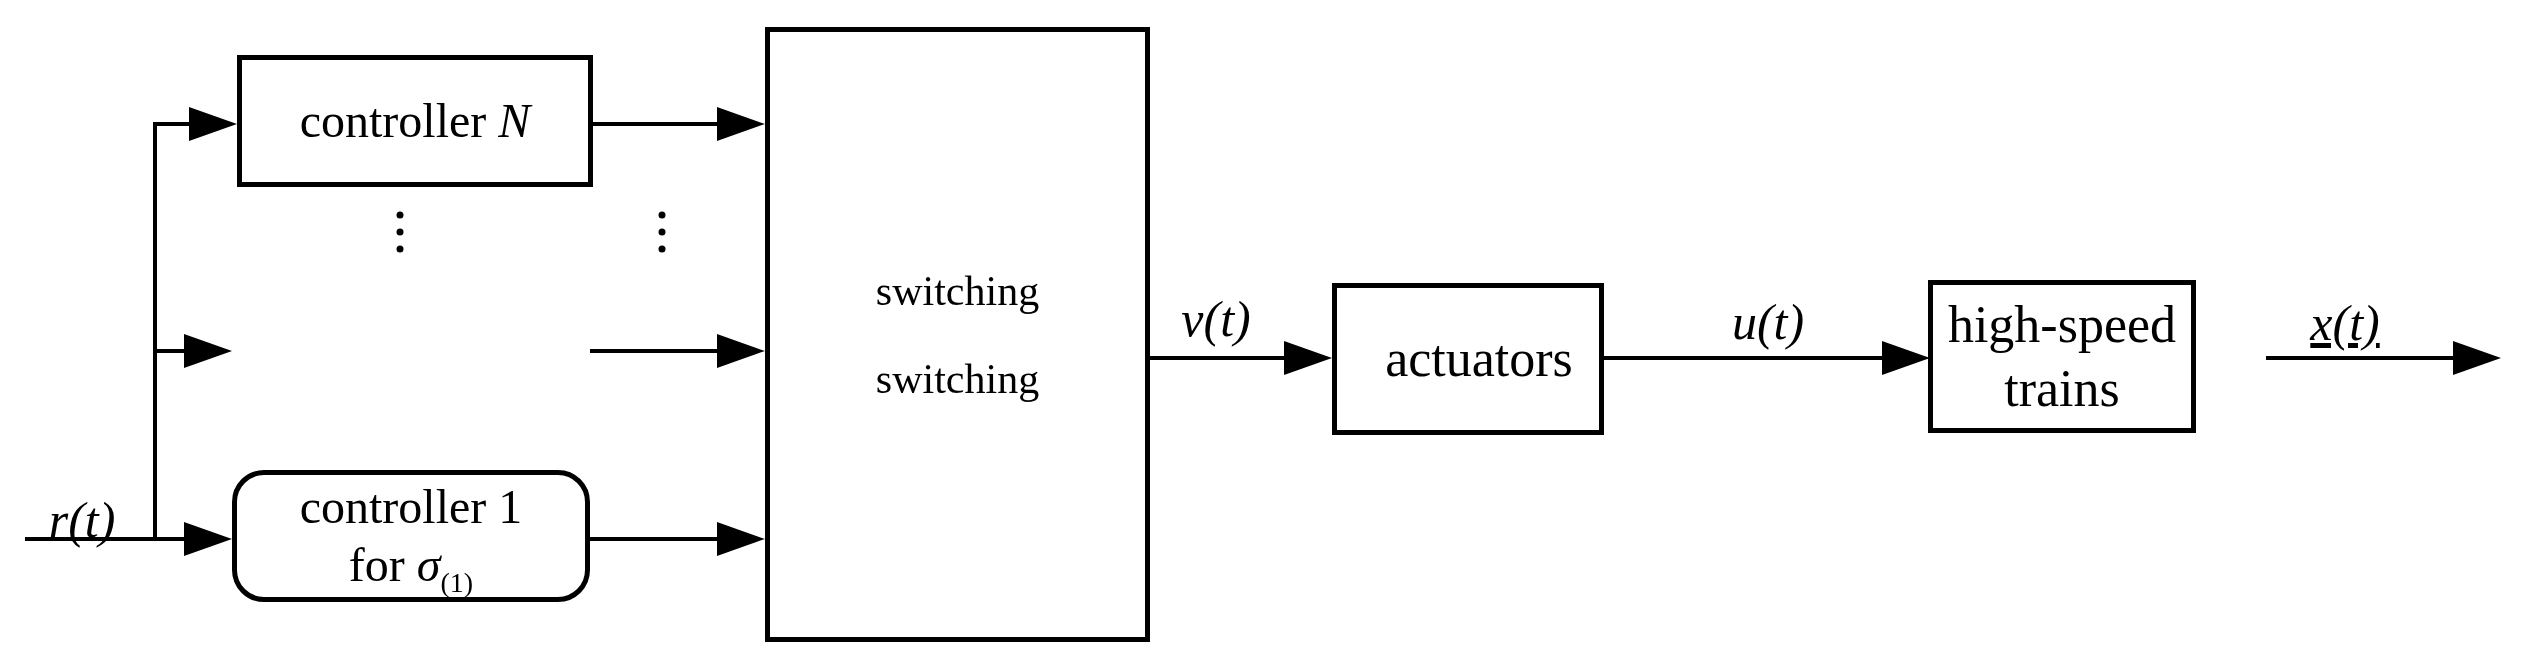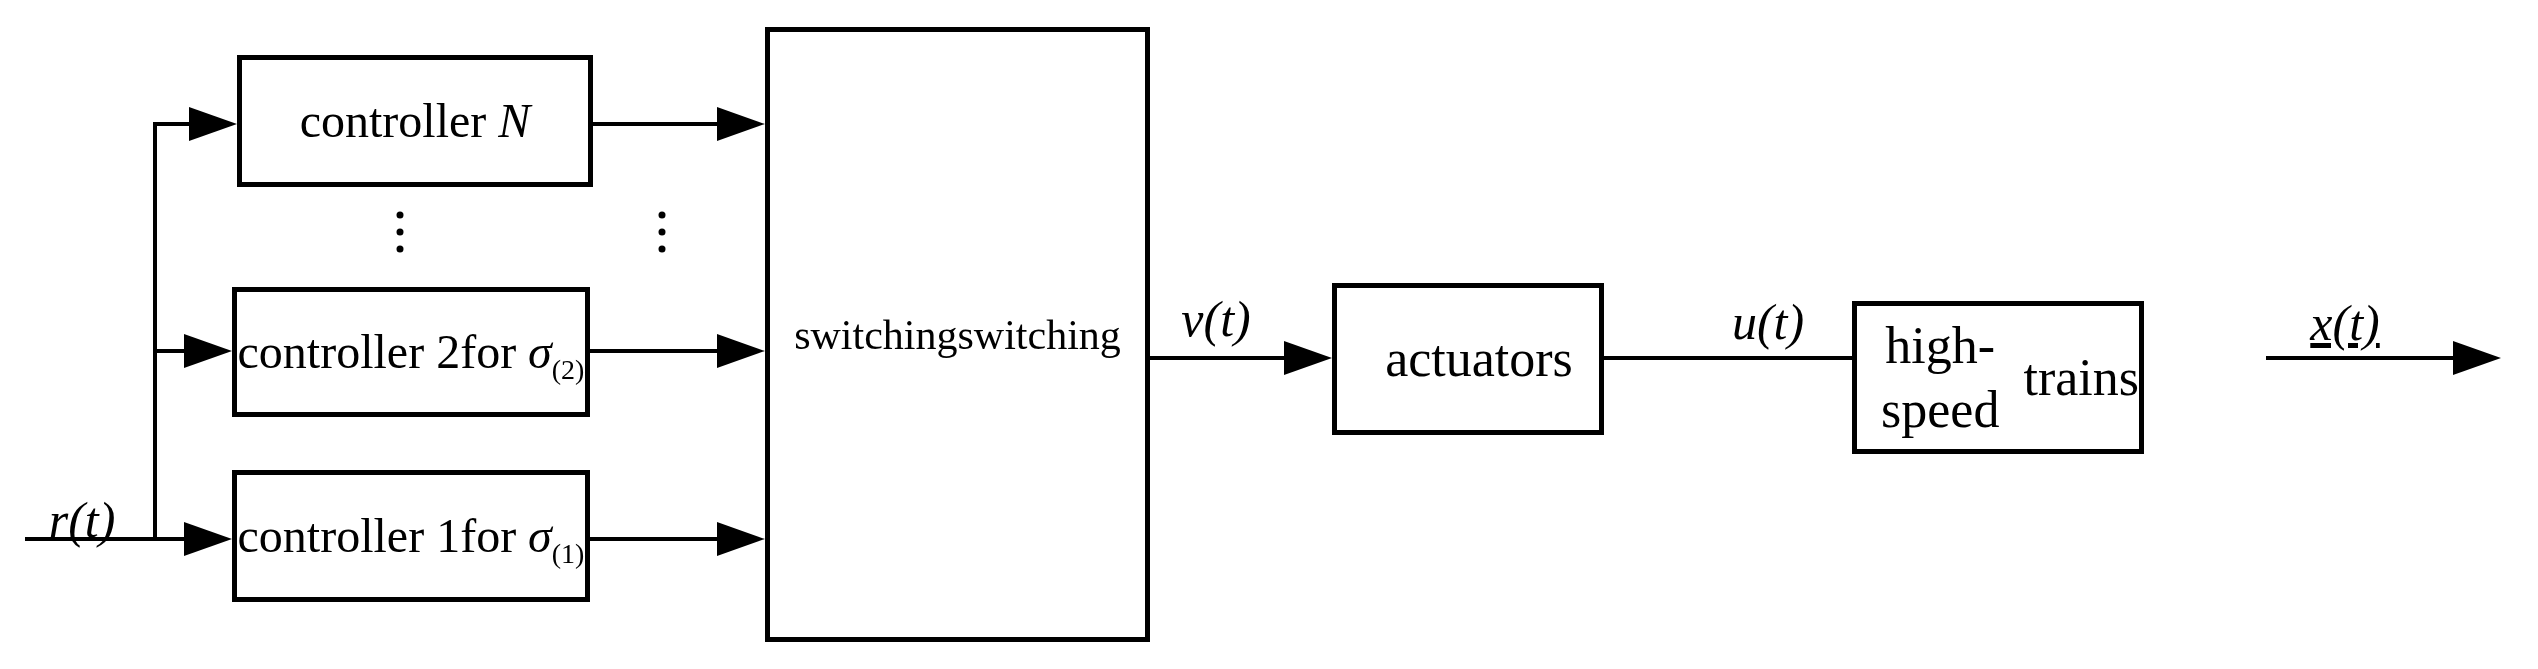--- a/index.html
+++ b/index.html
@@ -2,21 +2,21 @@
 <html><head>
 <meta charset="utf-8">
 <style>
   html,body { margin:0; padding:0; background:#ffffff; }
   .canvas {
     position:relative; width:2538px; height:669px; background:#ffffff;
     font-family:"Liberation Serif", serif; color:#000000; overflow:hidden;
   }
   .box {
     position:absolute; box-sizing:border-box; background:#ffffff;
-    border:5px solid #000000; display:flex; flex-direction:row;
+    border:5px solid #000000; display:flex; flex-direction:column;
     align-items:center; justify-content:center; text-align:center;
   }
   .ctrl { font-size:48px; line-height:58px; }
   .switch-box { font-size:42px; line-height:88px;justify-content:center; }
   .act-box { font-size:52px; line-height:60px; }
   .hst-box { font-size:52px; line-height:64px; }
   .hline, .vline { position:absolute; background:#000000; }
   .hline { height:4px; }
   .vline { width:4px; }
   .arrhead {
@@ -52,26 +52,22 @@
   <div class="hline" style="left:153px; top:122px; width:38px;"></div>
   <div class="arrhead" style="left:189px; top:107px;"></div>
 
   <div class="hline" style="left:153px; top:349px; width:33px;"></div>
   <div class="arrhead" style="left:184px; top:334px;"></div>
 
   <div class="box ctrl" style="left:237px; top:55px; width:356px; height:132px;">
     <div><span>controller</span> <span class="italic">N</span></div>
   </div>
 
-  <div class="box ctrl" style="left:232px; top:287px; width:358px; height:130px;">
-    <div><span>controller</span> <span>2</span></div>
-    <div><span>for</span> <span class="italic">σ</span><sub class="ss">(2)</sub></div>
-  </div>
 
-  <div class="box ctrl" style="left:232px; top:470px; width:358px; height:132px;">
+  <div class="box ctrl" style="left:232px; top:470px; width:358px; height:132px;border-radius:32px;">
     <div><span>controller</span> <span>1</span></div>
     <div><span>for</span> <span class="italic">σ</span><sub class="ss">(1)</sub></div>
   </div>
 
   <div class="dots" style="left:400px; top:232px;">
     <div class="dot"></div>
     <div class="dot"></div>
     <div class="dot"></div>
   </div>
   <div class="dots" style="left:662px; top:232px;">
@@ -99,21 +95,21 @@
   <div class="arrhead" style="left:1284px; top:341px;"></div>
 
   <div class="box act-box" style="left:1332px; top:283px; width:272px; height:152px;padding-left:22px;">
     <div>actuators</div>
   </div>
 
   <div class="sig" style="left:1768px; top:322px;">u(t)</div>
   <div class="hline" style="left:1604px; top:356px; width:280px;"></div>
   <div class="arrhead" style="left:1882px; top:341px;"></div>
 
-  <div class="box hst-box" style="left:1852px; top:280px; width:292px; height:153px;margin-top:21px;">
+  <div class="box hst-box" style="left:1928px; top:280px; width:268px; height:153px;">
     <div>high-speed</div>
     <div>trains</div>
   </div>
 
   <div class="sig" style="left:2345px; top:323px;text-decoration:underline;">x(t)</div>
   <div class="hline" style="left:2266px; top:356px; width:189px;"></div>
   <div class="arrhead" style="left:2453px; top:341px;"></div>
 
 </div>
 

